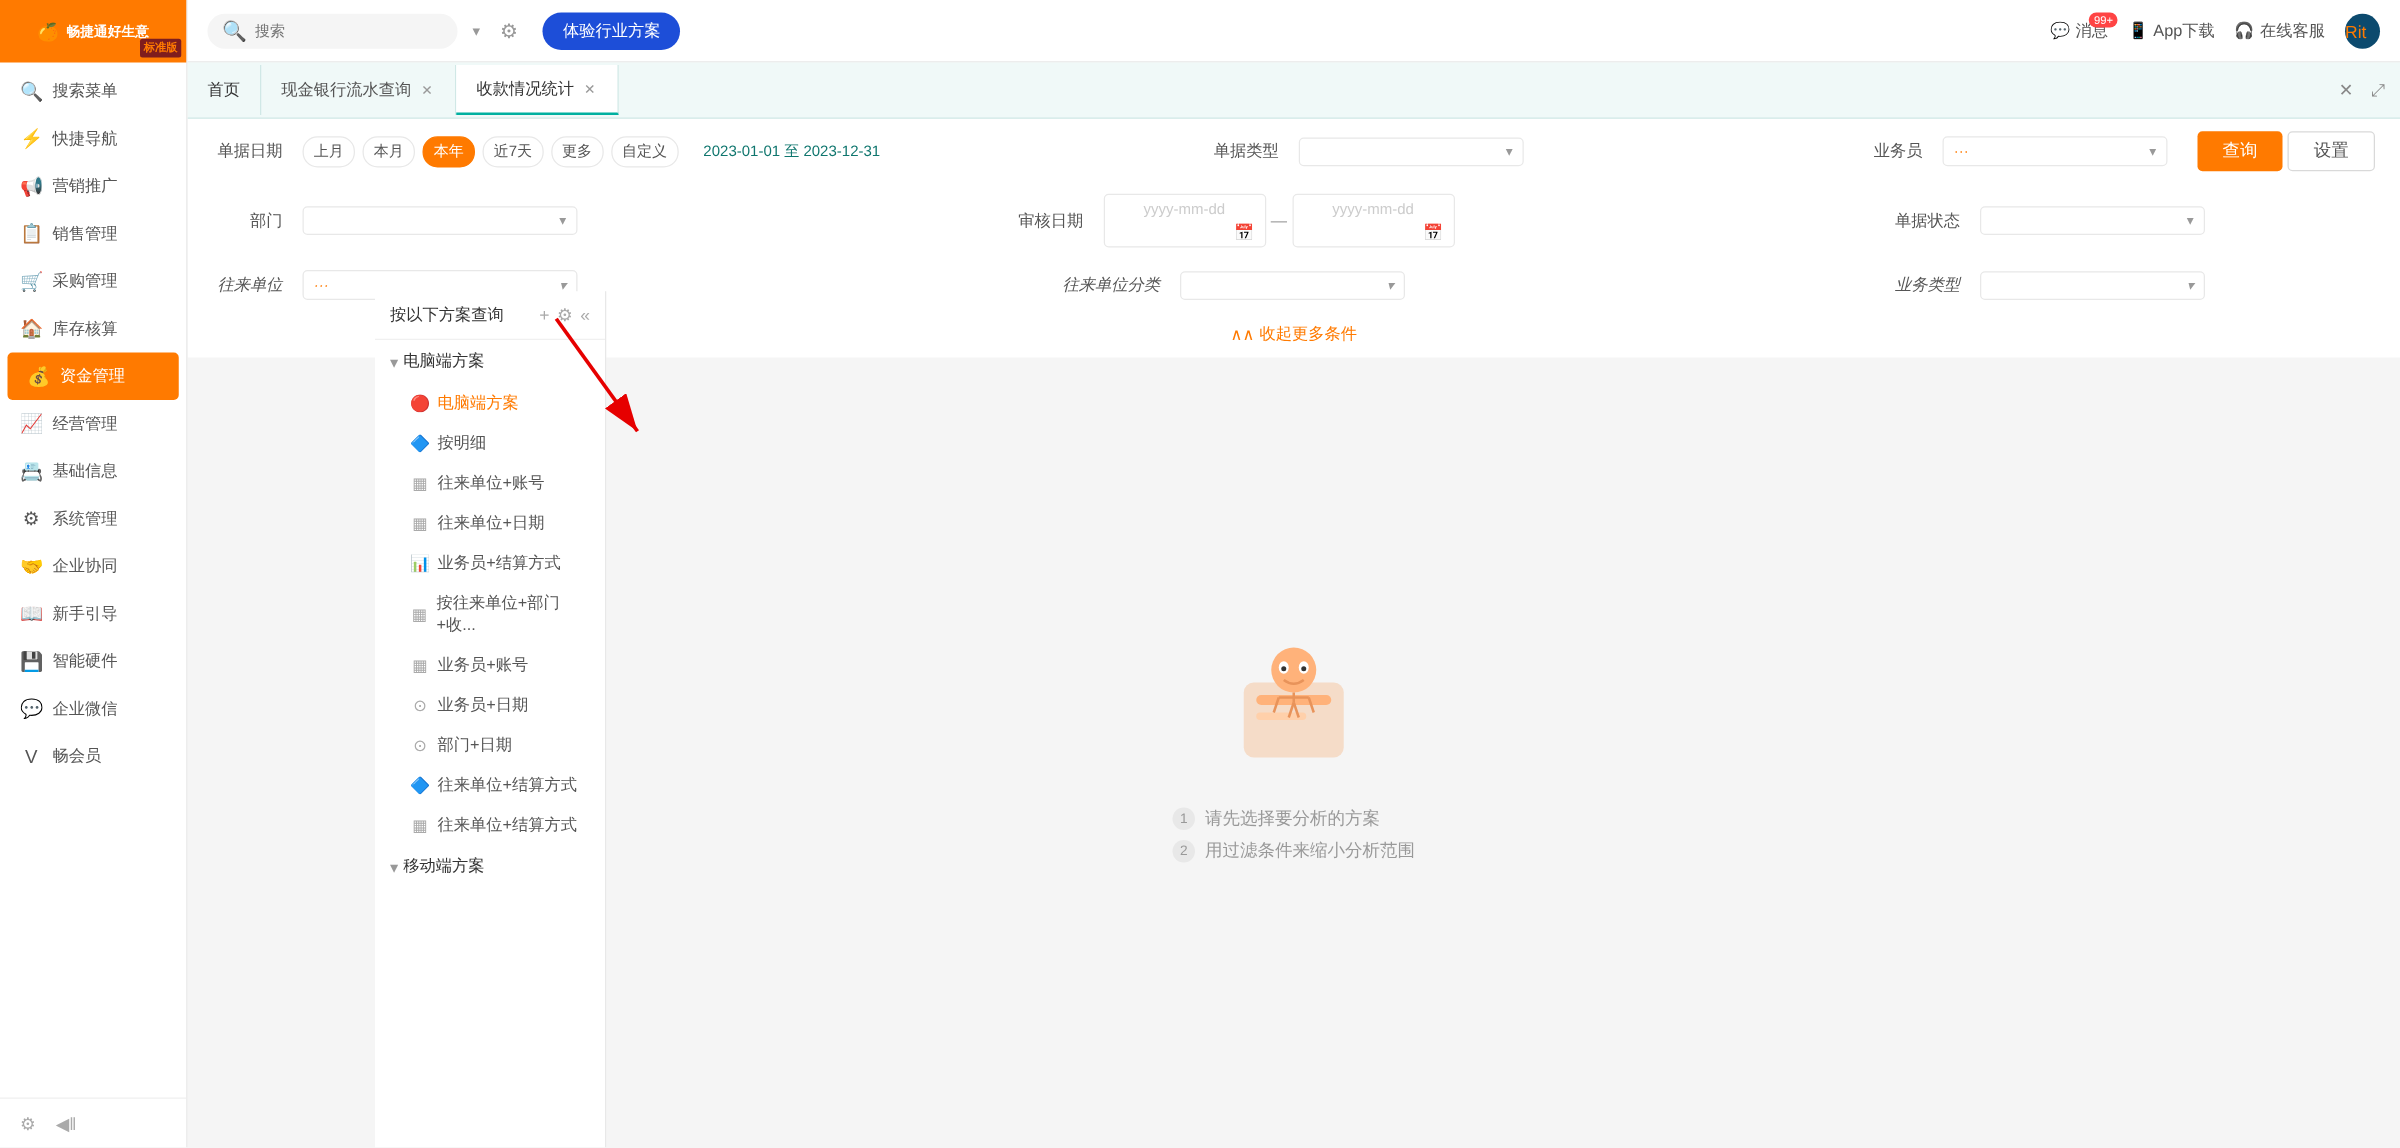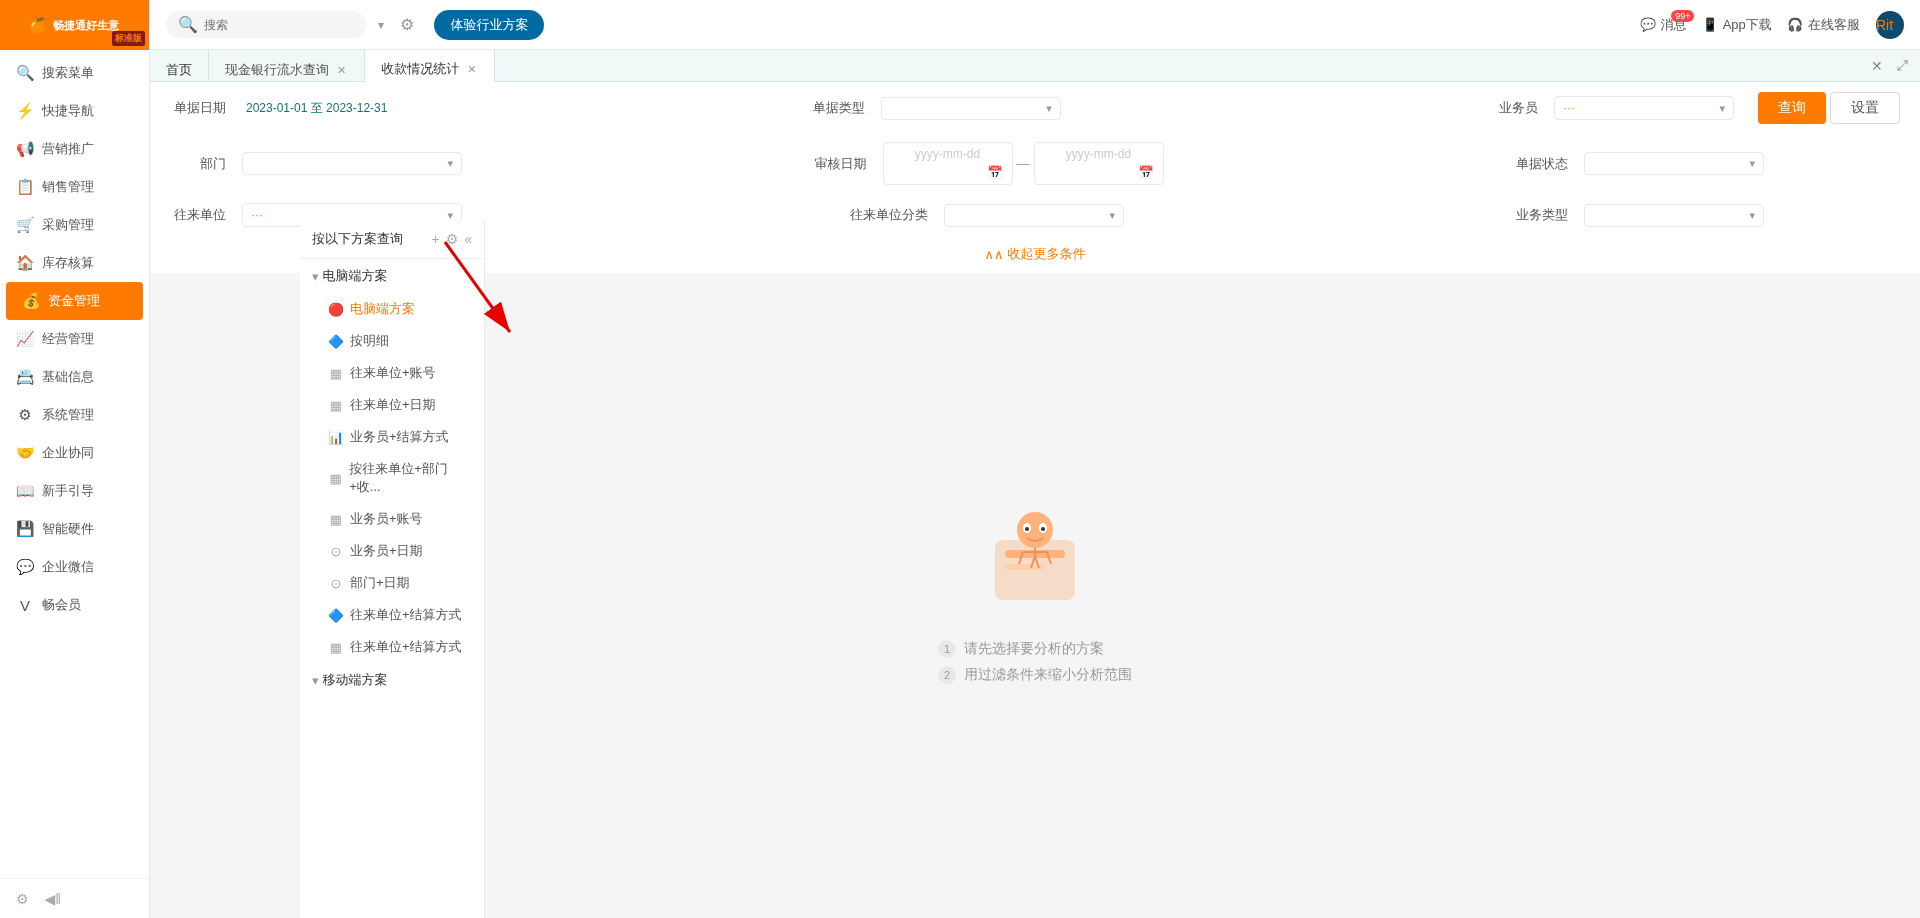--- a/index.html
+++ b/index.html
@@ -101,21 +101,21 @@
       border: none;
       background: transparent;
       outline: none;
       font-size: 12px;
       color: #999;
       width: 140px;
     }
     .topbar-chevron { color: #999; font-size: 12px; cursor: pointer; }
     .topbar-gear { color: #999; font-size: 16px; cursor: pointer; margin-left: 4px; }
     .topbar-trial-btn {
-      background: #0369a1;
+      background: #1d4ed8;
       color: #fff;
       border: none;
       border-radius: 16px;
       padding: 6px 16px;
       font-size: 13px;
       cursor: pointer;
       margin-left: 8px;
     }
     .topbar-spacer { flex: 1; }
     .topbar-right {
@@ -164,23 +164,24 @@
       border-radius: 50%;
       display: flex;
       align-items: center;
       justify-content: flex-start;
       font-size: 14px;
       color: #ff7a00;
     }
 
     
     .tabbar {
-      height: 32px;
+      height: 45px;
       background: #f0f9f8;
       display: flex;
+      align-items: center;
       border-bottom: 1px solid #d0e8e6;
       padding: 0 0;
       gap: 12px;
     }
     .tab {
       display: flex;
       align-items: center;
       padding: 0 16px;
       height: 40px;
       font-size: 13px;
@@ -672,20 +673,28 @@
 
     </svg>
 
     <div class="right-content">
 
 
       <div class="filter-wrapper">
 
         <div class="filter-row" style="padding: 10px 20px 0;">
           <span class="filter-label">单据日期</span>
+          <div class="filter-date-group" id="date-presets">
+              <button class="date-preset-btn">上月</button>
+              <button class="date-preset-btn">本月</button>
+              <button class="date-preset-btn active">本年</button>
+              <button class="date-preset-btn">近7天</button>
+              <button class="date-preset-btn">更多</button>
+              <button class="date-preset-btn">自定义</button>
+            </div>
           <span class="date-range-text">2023-01-01 至 2023-12-31</span>
           <div style="flex:1;"></div>
           <span class="filter-label">单据类型</span>
           <div class="filter-select">
             <span class="chevron">▾</span>
           </div>
           <div style="flex:1;"></div>
           <span class="filter-label">业务员</span>
           <div class="filter-select">
             <span class="filter-more-btn">···</span>
@@ -716,21 +725,21 @@
             </div>
           </div>
           <div style="flex:1;"></div>
           <span class="filter-label">单据状态</span>
           <div class="filter-select" style="min-width:180px;">
             <span class="chevron">▾</span>
           </div>
           <div style="width:120px;"></div>
         </div>
 
-        <div class="filter-row" style="padding: 8px 20px 8px;">
+        <div class="filter-row" style="padding: 8px 20px 8px; font-style: italic;">
           <span class="filter-label">往来单位</span>
           <div class="filter-select" style="min-width:220px;">
             <span class="filter-more-btn">···</span>
             <span class="chevron">▾</span>
           </div>
           <div style="flex:1;"></div>
           <span class="filter-label">往来单位分类</span>
           <div class="filter-select" style="min-width:180px;">
             <span class="chevron">▾</span>
           </div>

